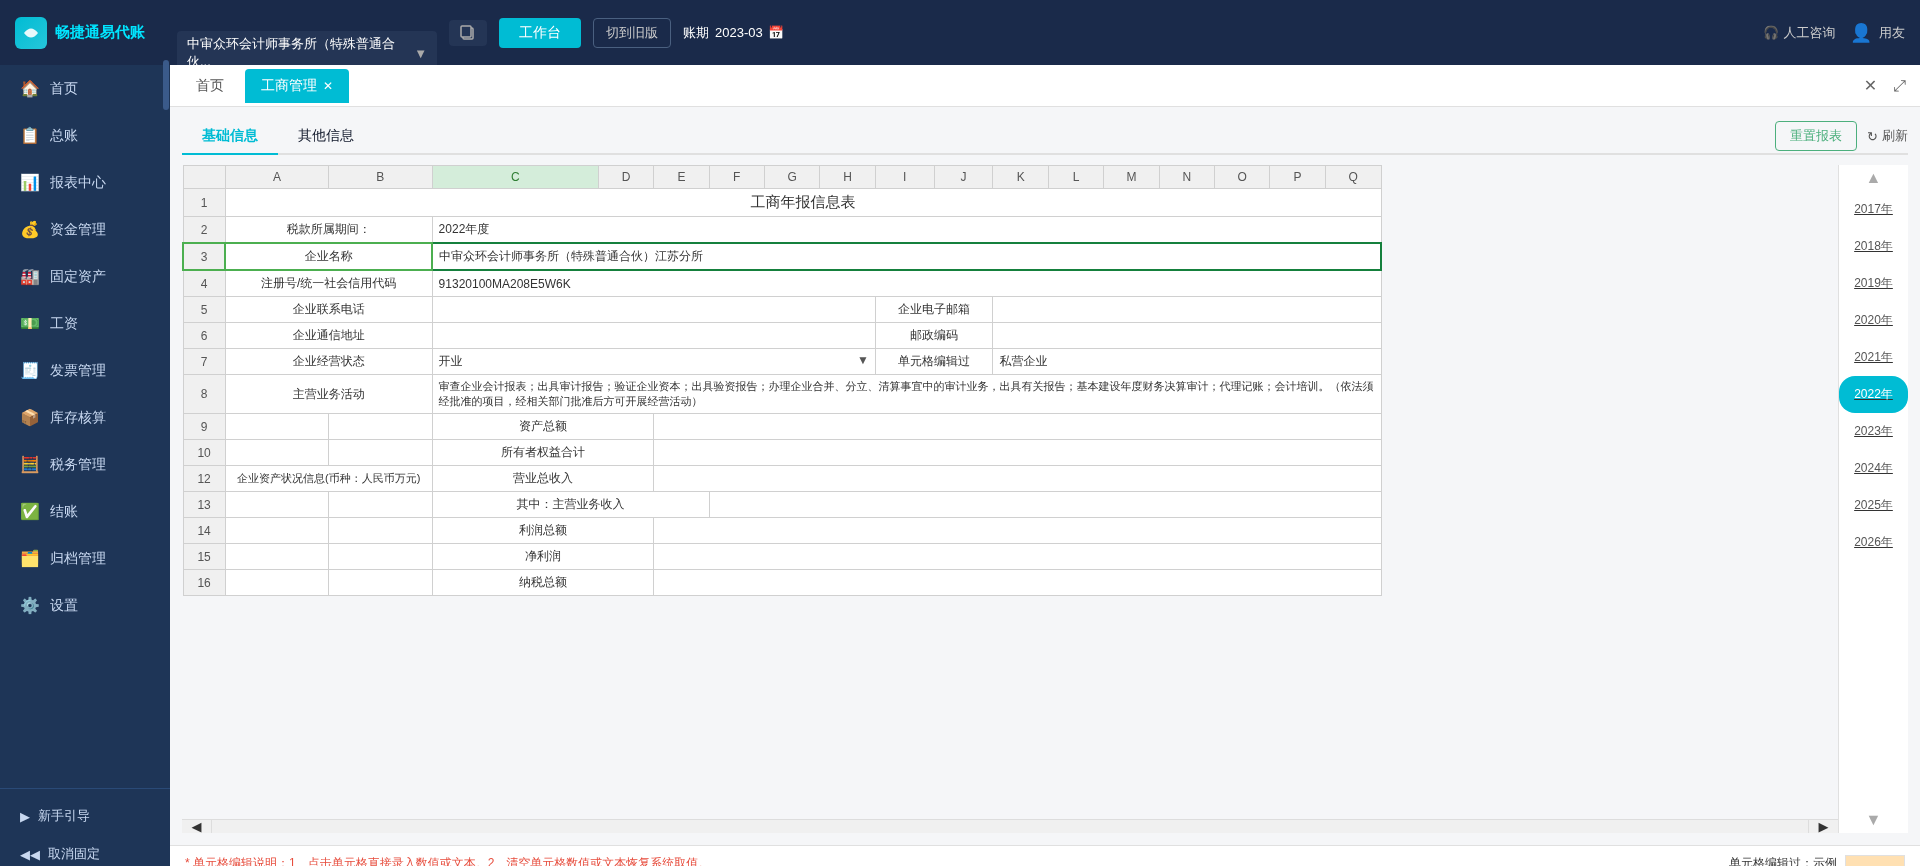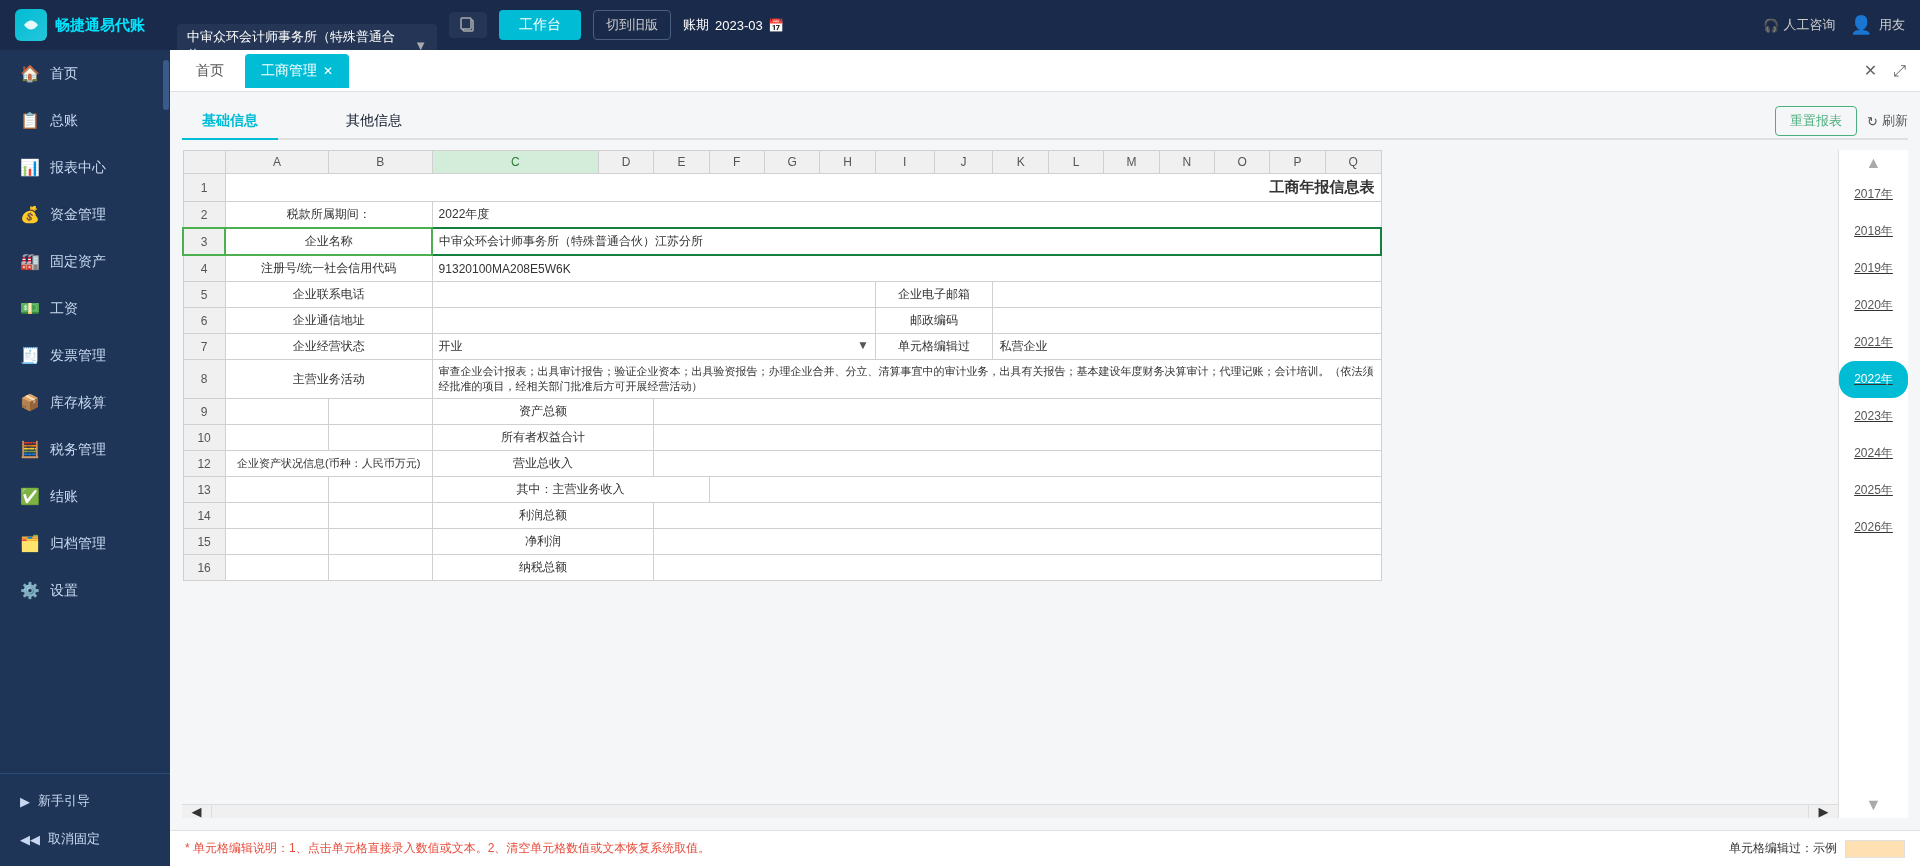--- a/index.html
+++ b/index.html
@@ -1,20 +1,20 @@
 <!DOCTYPE html>
 <html><head>
   <meta charset="utf-8">
   <style>
     * { box-sizing: border-box; margin: 0; padding: 0; }
     body { font-family: 'Microsoft YaHei', Arial, sans-serif; font-size: 13px; background: #f0f2f5; color: #333; overflow: hidden; height: 866px; width: 1920px; }
 
     
     .top-header {
-      display: flex; align-items: center; height: 50px;
+      display: flex; align-items: center; height: 65px;
       background: #1a2a4a; padding: 0 15px; gap: 12px;
     }
     .logo-area { display: flex; align-items: center; gap: 8px; color: #00e5ff; font-size: 15px; font-weight: bold; min-width: 150px; }
     .logo-icon { width: 32px; height: 32px; background: linear-gradient(135deg, #00bcd4, #26c6da); border-radius: 6px; display: flex; align-items: center; justify-content: center; }
     .company-selector { display: flex; align-items: center; background: #243555; border-radius: 4px; padding: 4px 10px; color: #fff; font-size: 13px; gap: 10px; cursor: pointer; max-width: 260px; margin-top: 41px; }
     .company-selector .arrow { color: #aaa; }
     .copy-btn { background: #243555; border: none; color: #fff; padding: 4px 10px; border-radius: 4px; cursor: pointer; display: flex; align-items: center; }
     .workbench-btn { background: #00bcd4; border: none; color: #fff; padding: 6px 20px; border-radius: 4px; font-size: 14px; cursor: pointer; }
     .old-version-btn { background: transparent; border: 1px solid #4a6080; color: #ccc; padding: 5px 12px; border-radius: 4px; cursor: pointer; font-size: 13px; }
     .period-area { display: flex; align-items: center; color: #fff; gap: 6px; font-size: 13px; }
@@ -42,38 +42,38 @@
     .tab-home { padding: 8px 16px; color: #555; cursor: pointer; font-size: 14px; }
     .tab-active { background: #00bcd4; color: #fff; border-radius: 4px 4px 0 0; padding: 8px 16px; font-size: 14px; display: flex; align-items: center; gap: 6px; }
     .tab-close { cursor: pointer; color: #fff; font-size: 12px; }
     .tab-bar-right { margin-left: auto; display: flex; gap: 8px; }
     .icon-btn { background: none; border: none; cursor: pointer; color: #666; font-size: 16px; padding: 4px; }
 
     
     .content-area { flex: 1; padding: 12px; overflow: hidden; display: flex; flex-direction: column; }
 
     
-    .sub-tabs { display: flex; align-items: center; border-bottom: 2px solid #e0e0e0; margin-bottom: 10px; gap: 48px; }
+    .sub-tabs { display: flex; align-items: center; border-bottom: 2px solid #e0e0e0; margin-bottom: 10px; }
     .sub-tab { padding: 8px 20px; cursor: pointer; font-size: 14px; color: #0f172a; border-bottom: 2px solid transparent; margin-bottom: -2px; }
     .sub-tab.active { color: #00bcd4; border-bottom: 2px solid #00bcd4; font-weight: bold; }
     .sub-tabs-right { margin-left: auto; display: flex; gap: 10px; align-items: center; }
     .reset-btn { border: 1px solid #4caf7d; color: #4caf7d; background: transparent; padding: 5px 14px; border-radius: 4px; cursor: pointer; font-size: 13px; margin-left: 26px; }
     .refresh-btn { border: none; background: transparent; color: #555; cursor: pointer; font-size: 13px; display: flex; align-items: center; gap: 4px; }
 
     
     .spreadsheet-wrapper { display: flex; flex: 1; overflow: hidden; }
     .spreadsheet-main { flex: 1; overflow: hidden; display: flex; flex-direction: column; }
     .spreadsheet-inner { flex: 1; overflow: auto; }
 
     table.sheet { border-collapse: collapse; min-width: 1200px; font-size: 12px; }
     table.sheet th, table.sheet td { border: 1px solid #d0d0d0; padding: 4px 6px; white-space: nowrap; }
     table.sheet th { background: #f0f0f0; text-align: center; font-weight: normal; color: #555; min-width: 40px; }
     table.sheet td.row-num { background: #f0f0f0; text-align: center; color: #555; min-width: 36px; font-weight: normal; }
     table.sheet td { background: #fff; }
-    table.sheet .title-cell { text-align: right; font-size: 15px; font-weight: bold; background: #fff; }
+    table.sheet .title-cell { text-align: center; font-size: 15px; font-weight: normal; background: #fff; }
     table.sheet .label-cell { text-align: center; color: #333; }
     table.sheet .data-cell { text-align: left; }
 
     
     .h-scroll { height: 14px; background: #f0f0f0; border-top: 1px solid #ddd; display: flex; align-items: center; }
     .h-scroll-inner { flex: 1; position: relative; overflow: hidden; cursor: pointer; }
     .year-item { width: 100%; text-align: center; padding: 10px 4px; font-size: 12px; color: #555; cursor: pointer; }
     .year-item.active { background: #00bcd4; color: #fff; border-radius: 16px; }
     .yr-arrow { background: none; border: none; color: #aaa; cursor: pointer; font-size: 16px; }
 

